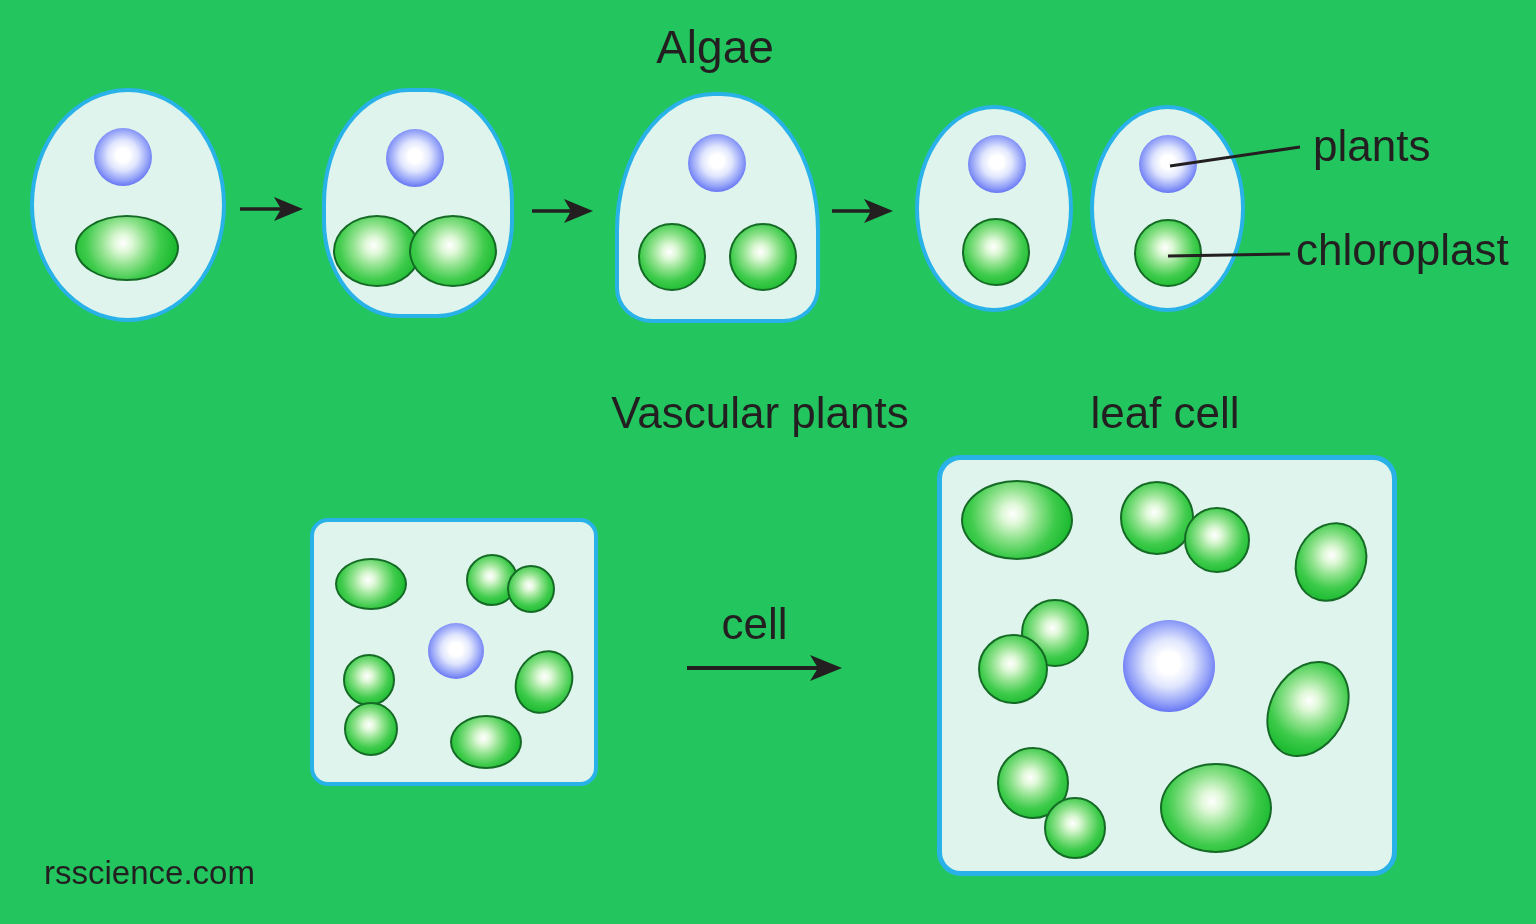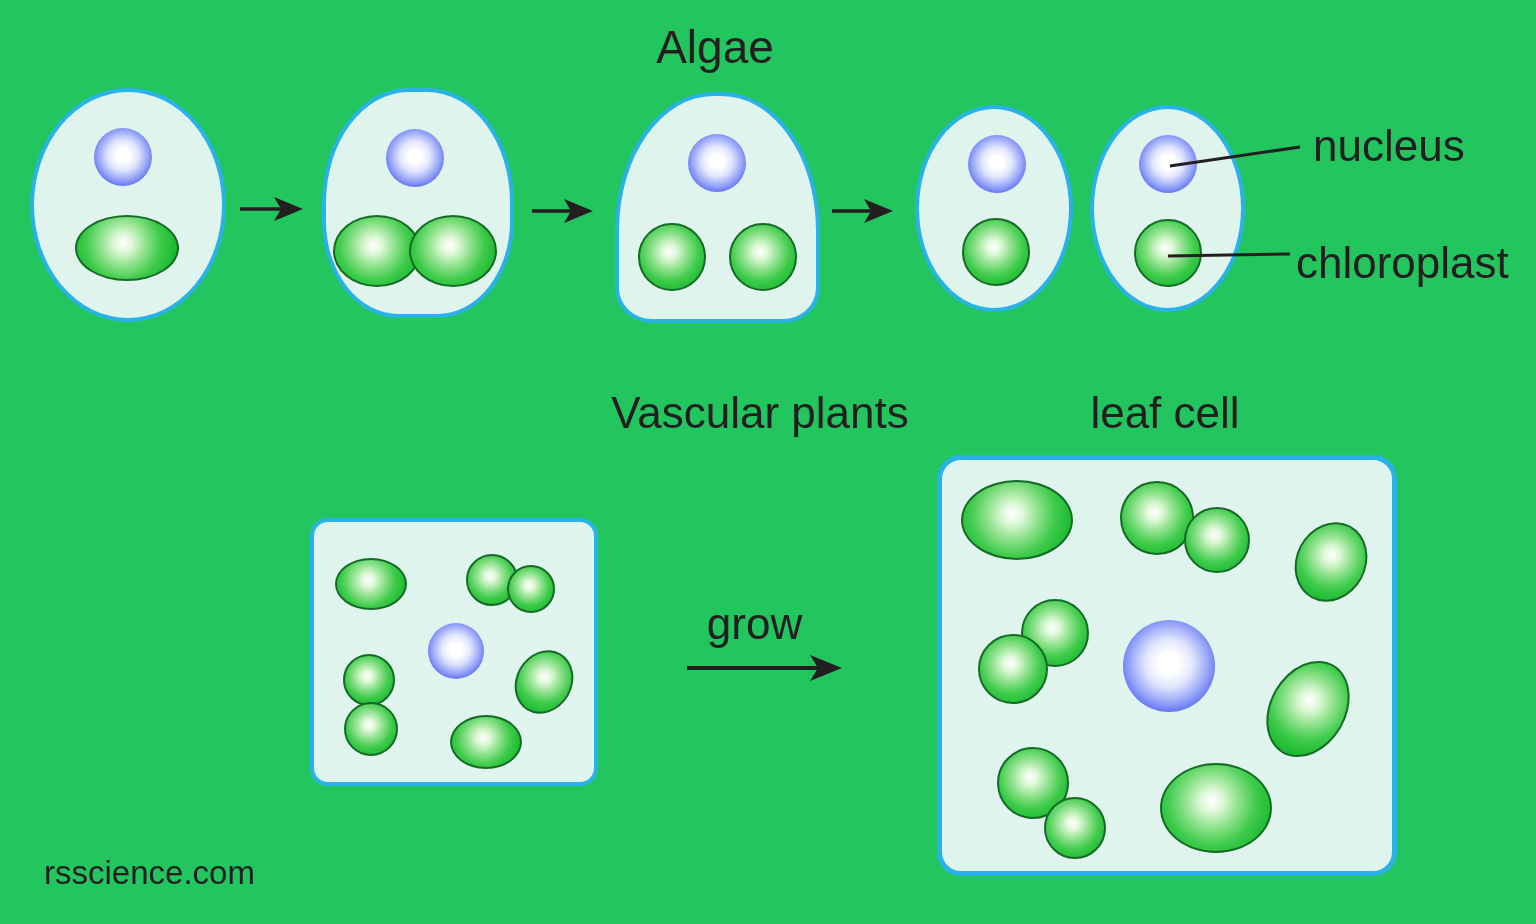--- a/index.html
+++ b/index.html
@@ -52,38 +52,38 @@
   <div class="chloro" style="left:729px;top:223px;width:68px;height:68px;"></div>
 
   <div class="cell" style="left:915px;top:105px;width:158px;height:207px;border-radius:50%;"></div>
   <div class="nucleus" style="left:968px;top:135px;width:58px;height:58px;"></div>
   <div class="chloro" style="left:962px;top:218px;width:68px;height:68px;"></div>
 
   <div class="cell" style="left:1090px;top:105px;width:155px;height:207px;border-radius:50%;"></div>
   <div class="nucleus" style="left:1139px;top:135px;width:58px;height:58px;"></div>
   <div class="chloro" style="left:1134px;top:219px;width:68px;height:68px;"></div>
 
-  <div class="txt" style="left:1313px;top:124px;font-size:44px;">nucleus</div>
-  <div class="txt" style="left:1296px;top:241px;font-size:44px;">chloroplast</div>
+  <div class="txt" style="left:1313px;top:124px;font-size:44px;">plants</div>
+  <div class="txt" style="left:1296px;top:228px;font-size:44px;">chloroplast</div>
 
   <div class="cell" style="left:310px;top:518px;width:288px;height:268px;border-radius:18px;"></div>
   <div class="chloro" style="left:335px;top:558px;width:72px;height:52px;"></div>
   <div>
     <div class="chloro" style="left:466px;top:554px;width:52px;height:52px;"></div>
     <div class="chloro" style="left:507px;top:565px;width:48px;height:48px;"></div>
   </div>
   <div class="nucleus" style="left:428px;top:623px;width:56px;height:56px;"></div>
   <div>
     <div class="chloro" style="left:343px;top:654px;width:52px;height:52px;"></div>
     <div class="chloro" style="left:344px;top:702px;width:54px;height:54px;"></div>
   </div>
   <div class="chloro" style="left:516px;top:649px;width:56px;height:66px;transform:rotate(30deg);"></div>
   <div class="chloro" style="left:450px;top:715px;width:72px;height:54px;"></div>
 
-  <div class="txt t-center" style="left:677px;top:602px;width:155px;font-size:44px;">grow</div>
+  <div class="txt t-center" style="left:677px;top:602px;width:155px;font-size:44px;">cell</div>
 
   <div class="cell" style="left:937px;top:455px;width:460px;height:421px;border-radius:24px;border-width:5px;"></div>
   <div class="chloro" style="left:961px;top:480px;width:112px;height:80px;"></div>
   <div>
     <div class="chloro" style="left:1120px;top:481px;width:74px;height:74px;"></div>
     <div class="chloro" style="left:1184px;top:507px;width:66px;height:66px;"></div>
   </div>
   <div class="chloro" style="left:1296px;top:521px;width:70px;height:82px;transform:rotate(28deg);"></div>
   <div>
     <div class="chloro" style="left:1021px;top:599px;width:68px;height:68px;"></div>

